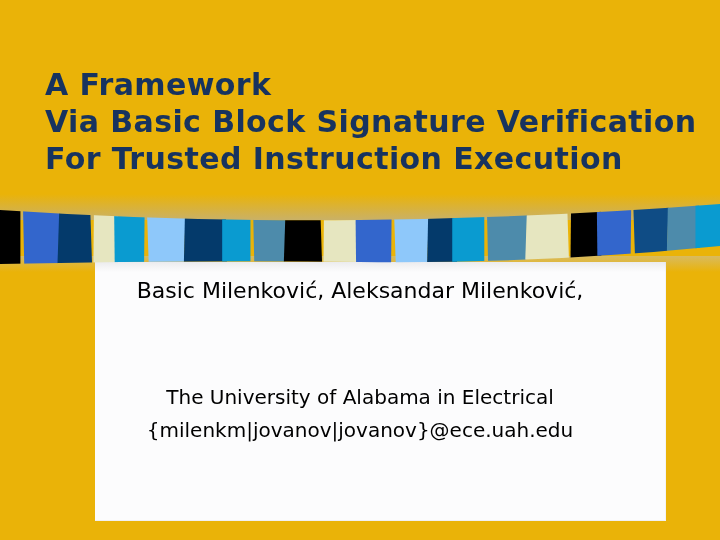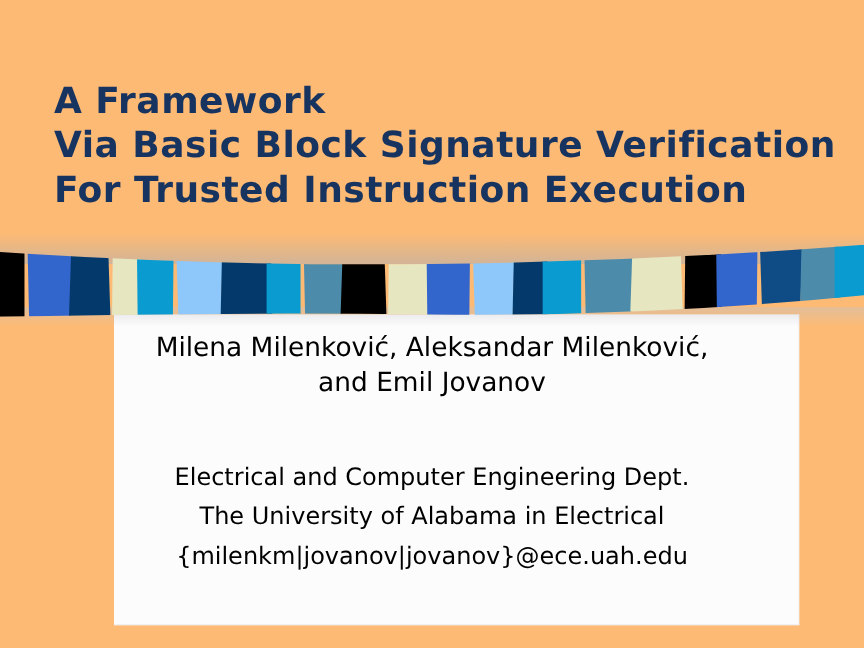--- a/index.html
+++ b/index.html
@@ -11,21 +11,21 @@
     width: 720px;
     height: 540px;
     overflow: hidden;
     font-family: "DejaVu Sans", sans-serif;
   }
 
   #slide {
     position: relative;
     width: 720px;
     height: 540px;
-    background: #fdba74;
+    background: #eab308;
     overflow: hidden;
   }
 
   
   .panel-tint {
     position: absolute;
     left: 95px;
     top: 262px;
     width: 570px;
     height: 258px;
@@ -156,23 +156,21 @@
           <polygon points="571.3714285714285,0 600.5428571428571,0 601.5428571428571,92 570.3714285714285,92" fill="#000000"></polygon>
           <polygon points="596.5428571428571,0 631.4857142857143,0 630.4857142857143,92 597.5428571428571,92" fill="#3366cc"></polygon>
           <polygon points="632.4857142857143,0 669.4285714285714,0 666.4285714285714,92 635.4857142857143,92" fill="#0f4c85"></polygon>
           <polygon points="668.4285714285714,0 698.4857142857143,0 700.4857142857143,92 666.4285714285714,92" fill="#4d8bab"></polygon>
           <polygon points="695.4857142857143,0 720,0 720,92 695.4857142857143,92" fill="#0a9bd0"></polygon>
         </g>
     </svg>
   </div>
 
   <div class="authors-block">
-    <div class="author-line">Milena Milenković, Aleksandar Milenković,</div>
-    <div class="author-line">and Emil Jovanov</div>
+    <div class="author-line">Basic Milenković, Aleksandar Milenković,</div>
   </div>
 
   <div class="affil-block">
-    <div class="affil-line">Electrical and Computer Engineering Dept.</div>
     <div class="affil-line">The University of Alabama in Electrical</div>
     <div class="affil-line">{milenkm|jovanov|jovanov}@ece.uah.edu</div>
   </div>
 
 </div>
 
 </body></html>

